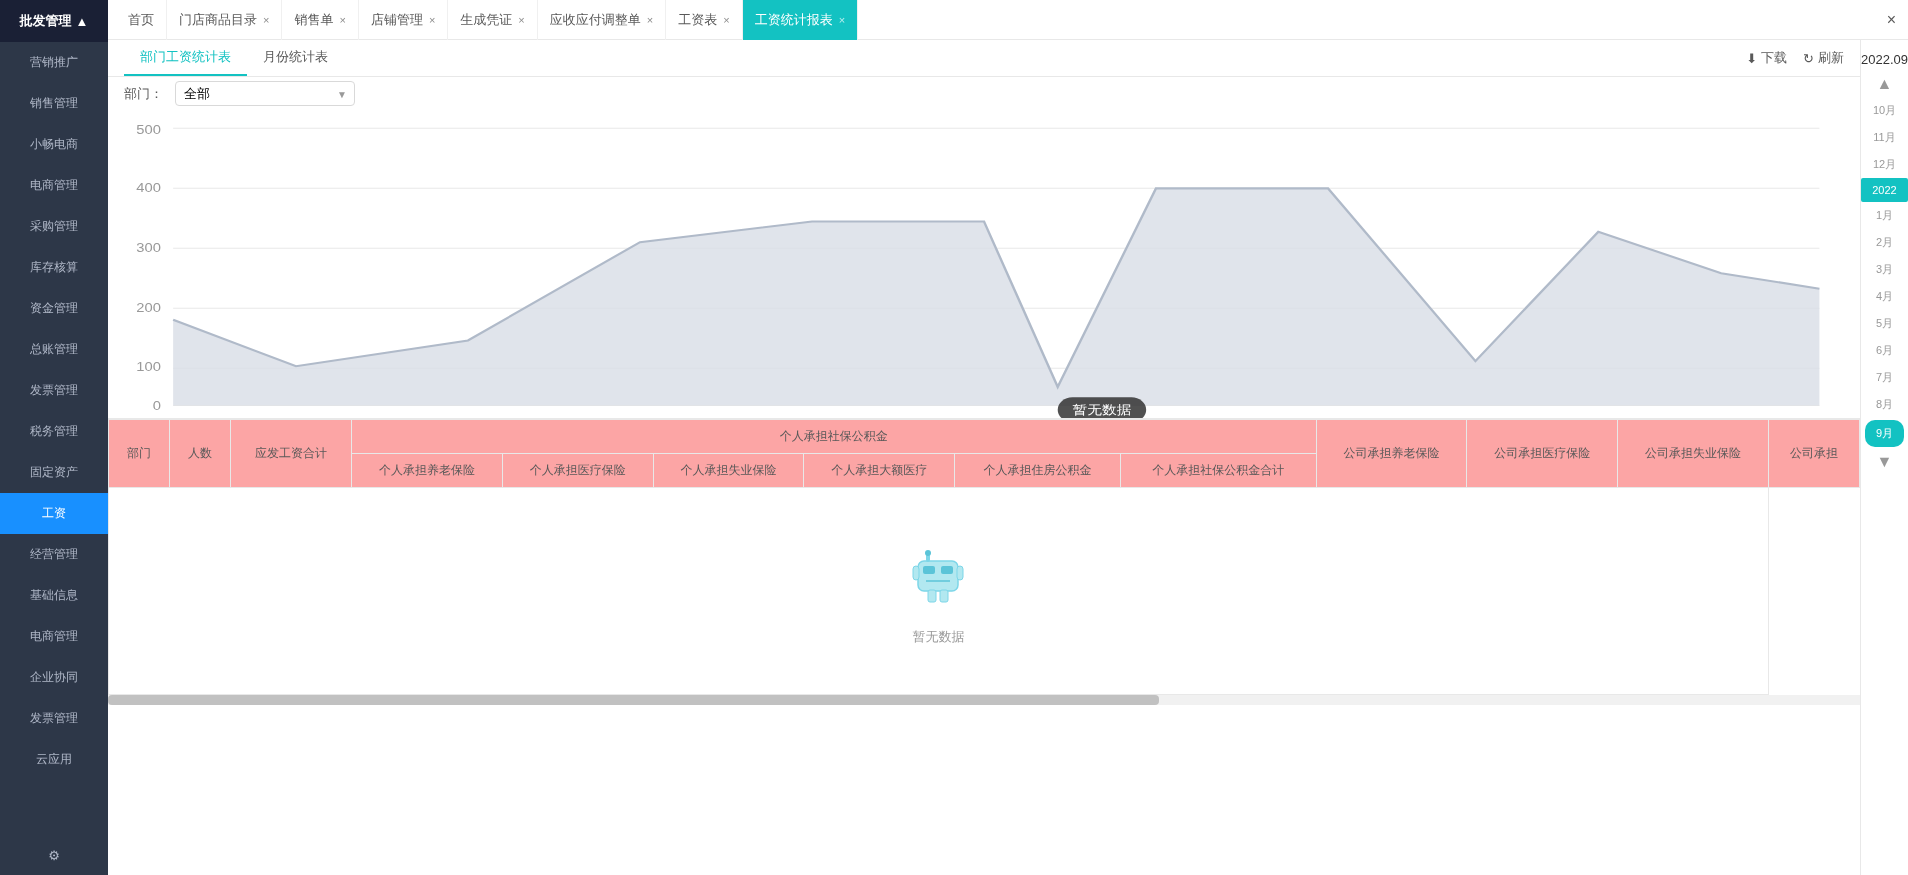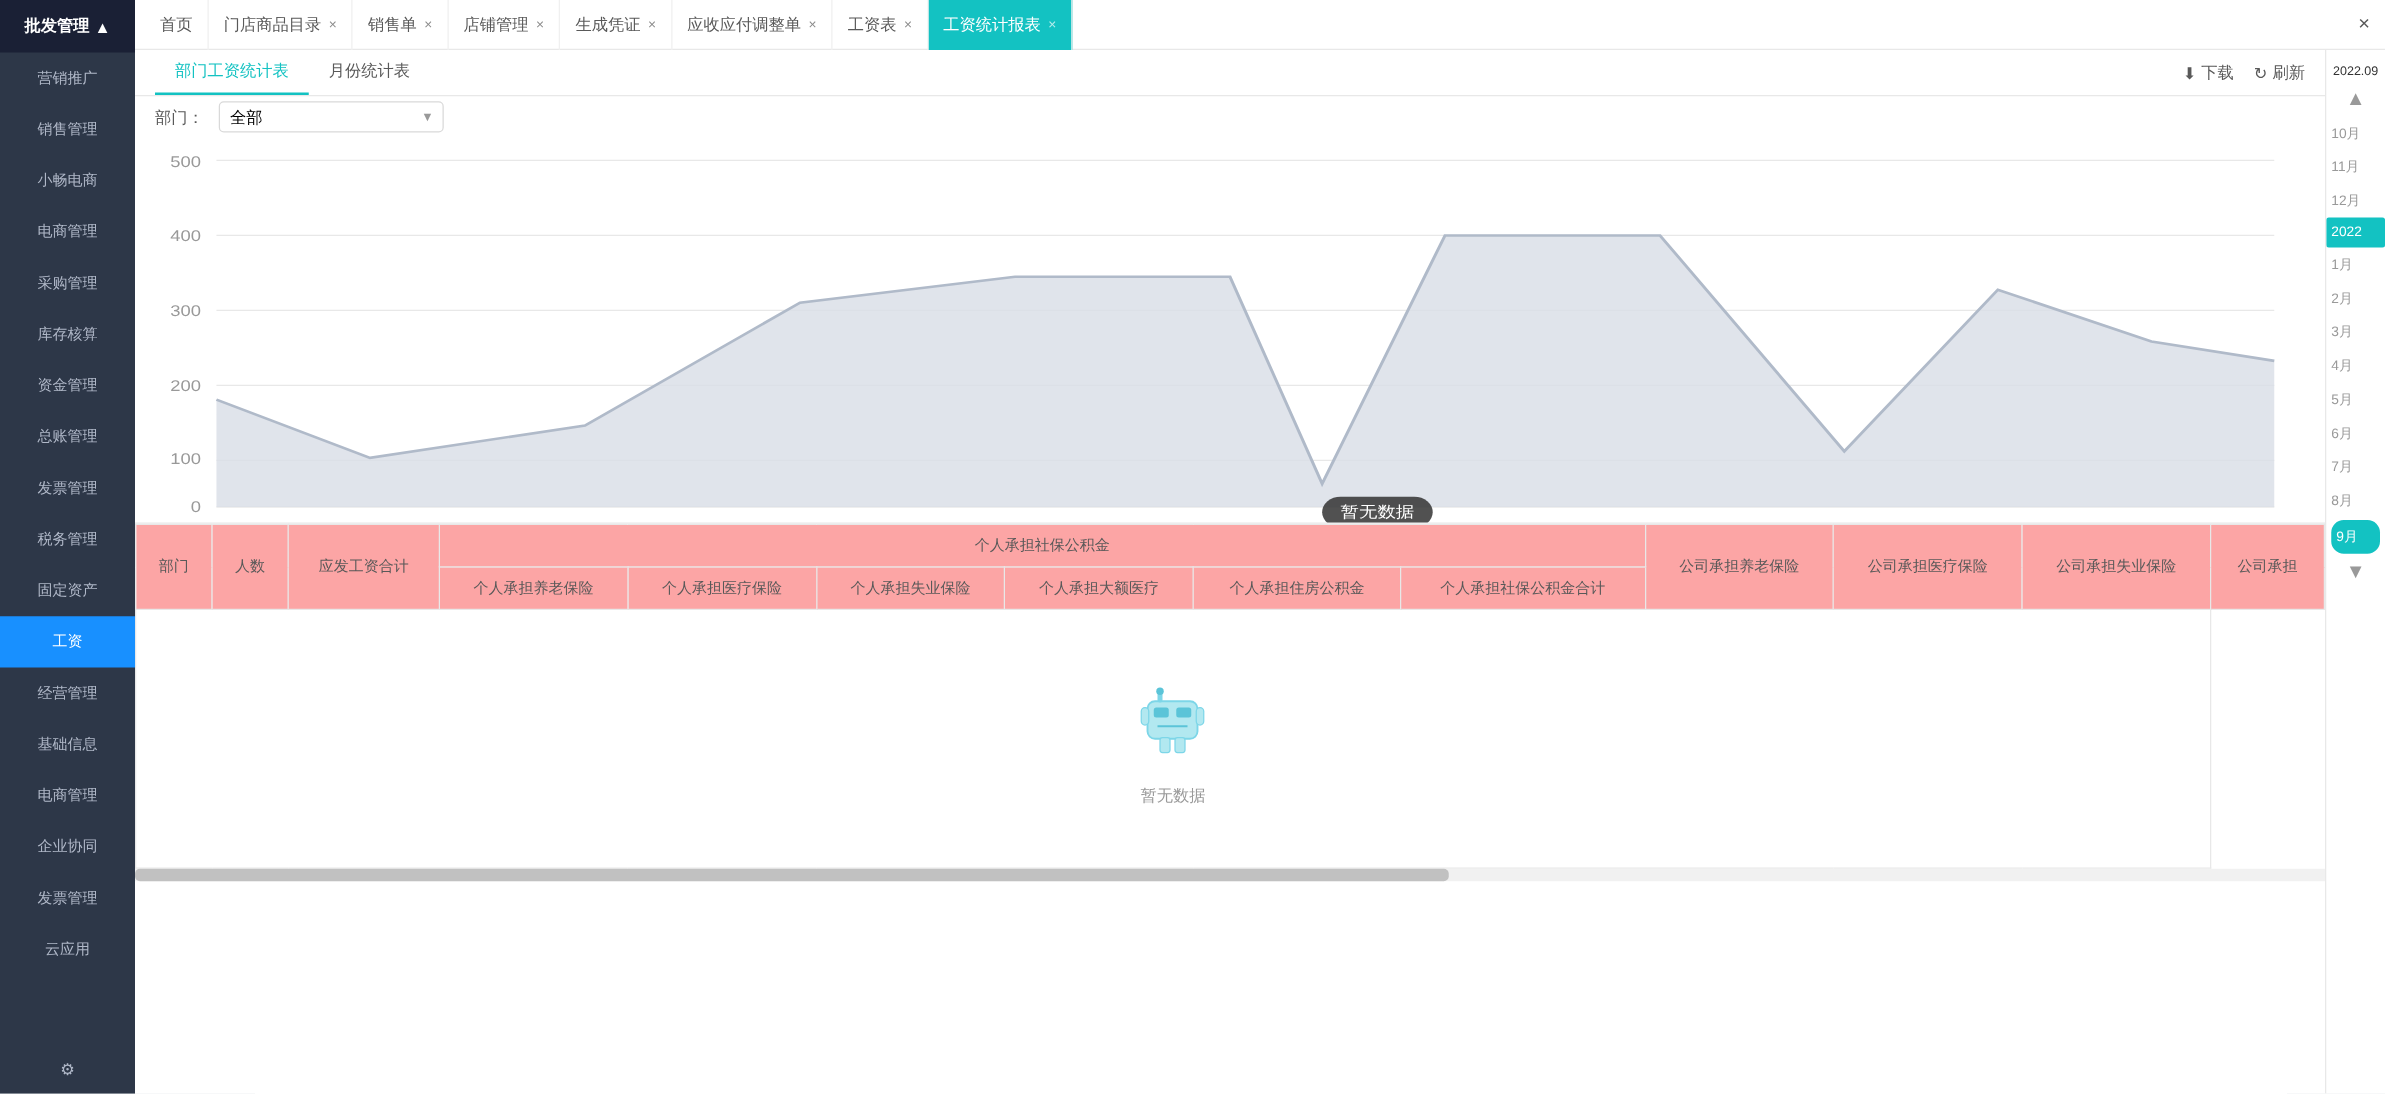--- a/index.html
+++ b/index.html
@@ -240,21 +240,21 @@
       align-items: center;
       padding: 8px 0;
       overflow: hidden;
       flex-shrink: 0;
     }
     .timeline-item {
       font-size: 11px;
       color: #999;
       padding: 6px 4px;
       cursor: pointer;
-      text-align: left;
+      text-align: center;
       width: 100%;
     }
     .timeline-item.active-year {
       background: #13c2c2;
       color: white;
       border-radius: 2px;
     }
     .timeline-item.active-month {
       background: #13c2c2;
       color: white;
@@ -497,21 +497,21 @@
         </table>
 
         <div style="height:10px; background:#f1f1f1; position:sticky; bottom:0;">
           <div style="width:60%; height:100%; background:#c1c1c1; border-radius:4px;"></div>
         </div>
       </div>
     </div>
 
     <div class="timeline-sidebar">
       <div style="display:flex; align-items:center; gap:2px; padding:4px;">
-        <span style="font-size:10px; color:#333;">2022.09</span>
+        <span style="font-size:13px; color:#333;">2022.09</span>
       </div>
       <div class="timeline-nav">▲</div>
       <div class="timeline-item">
         <span>10月</span>
       </div>
       <div class="timeline-item">
         <span>11月</span>
       </div>
       <div class="timeline-item">
         <span>12月</span>

